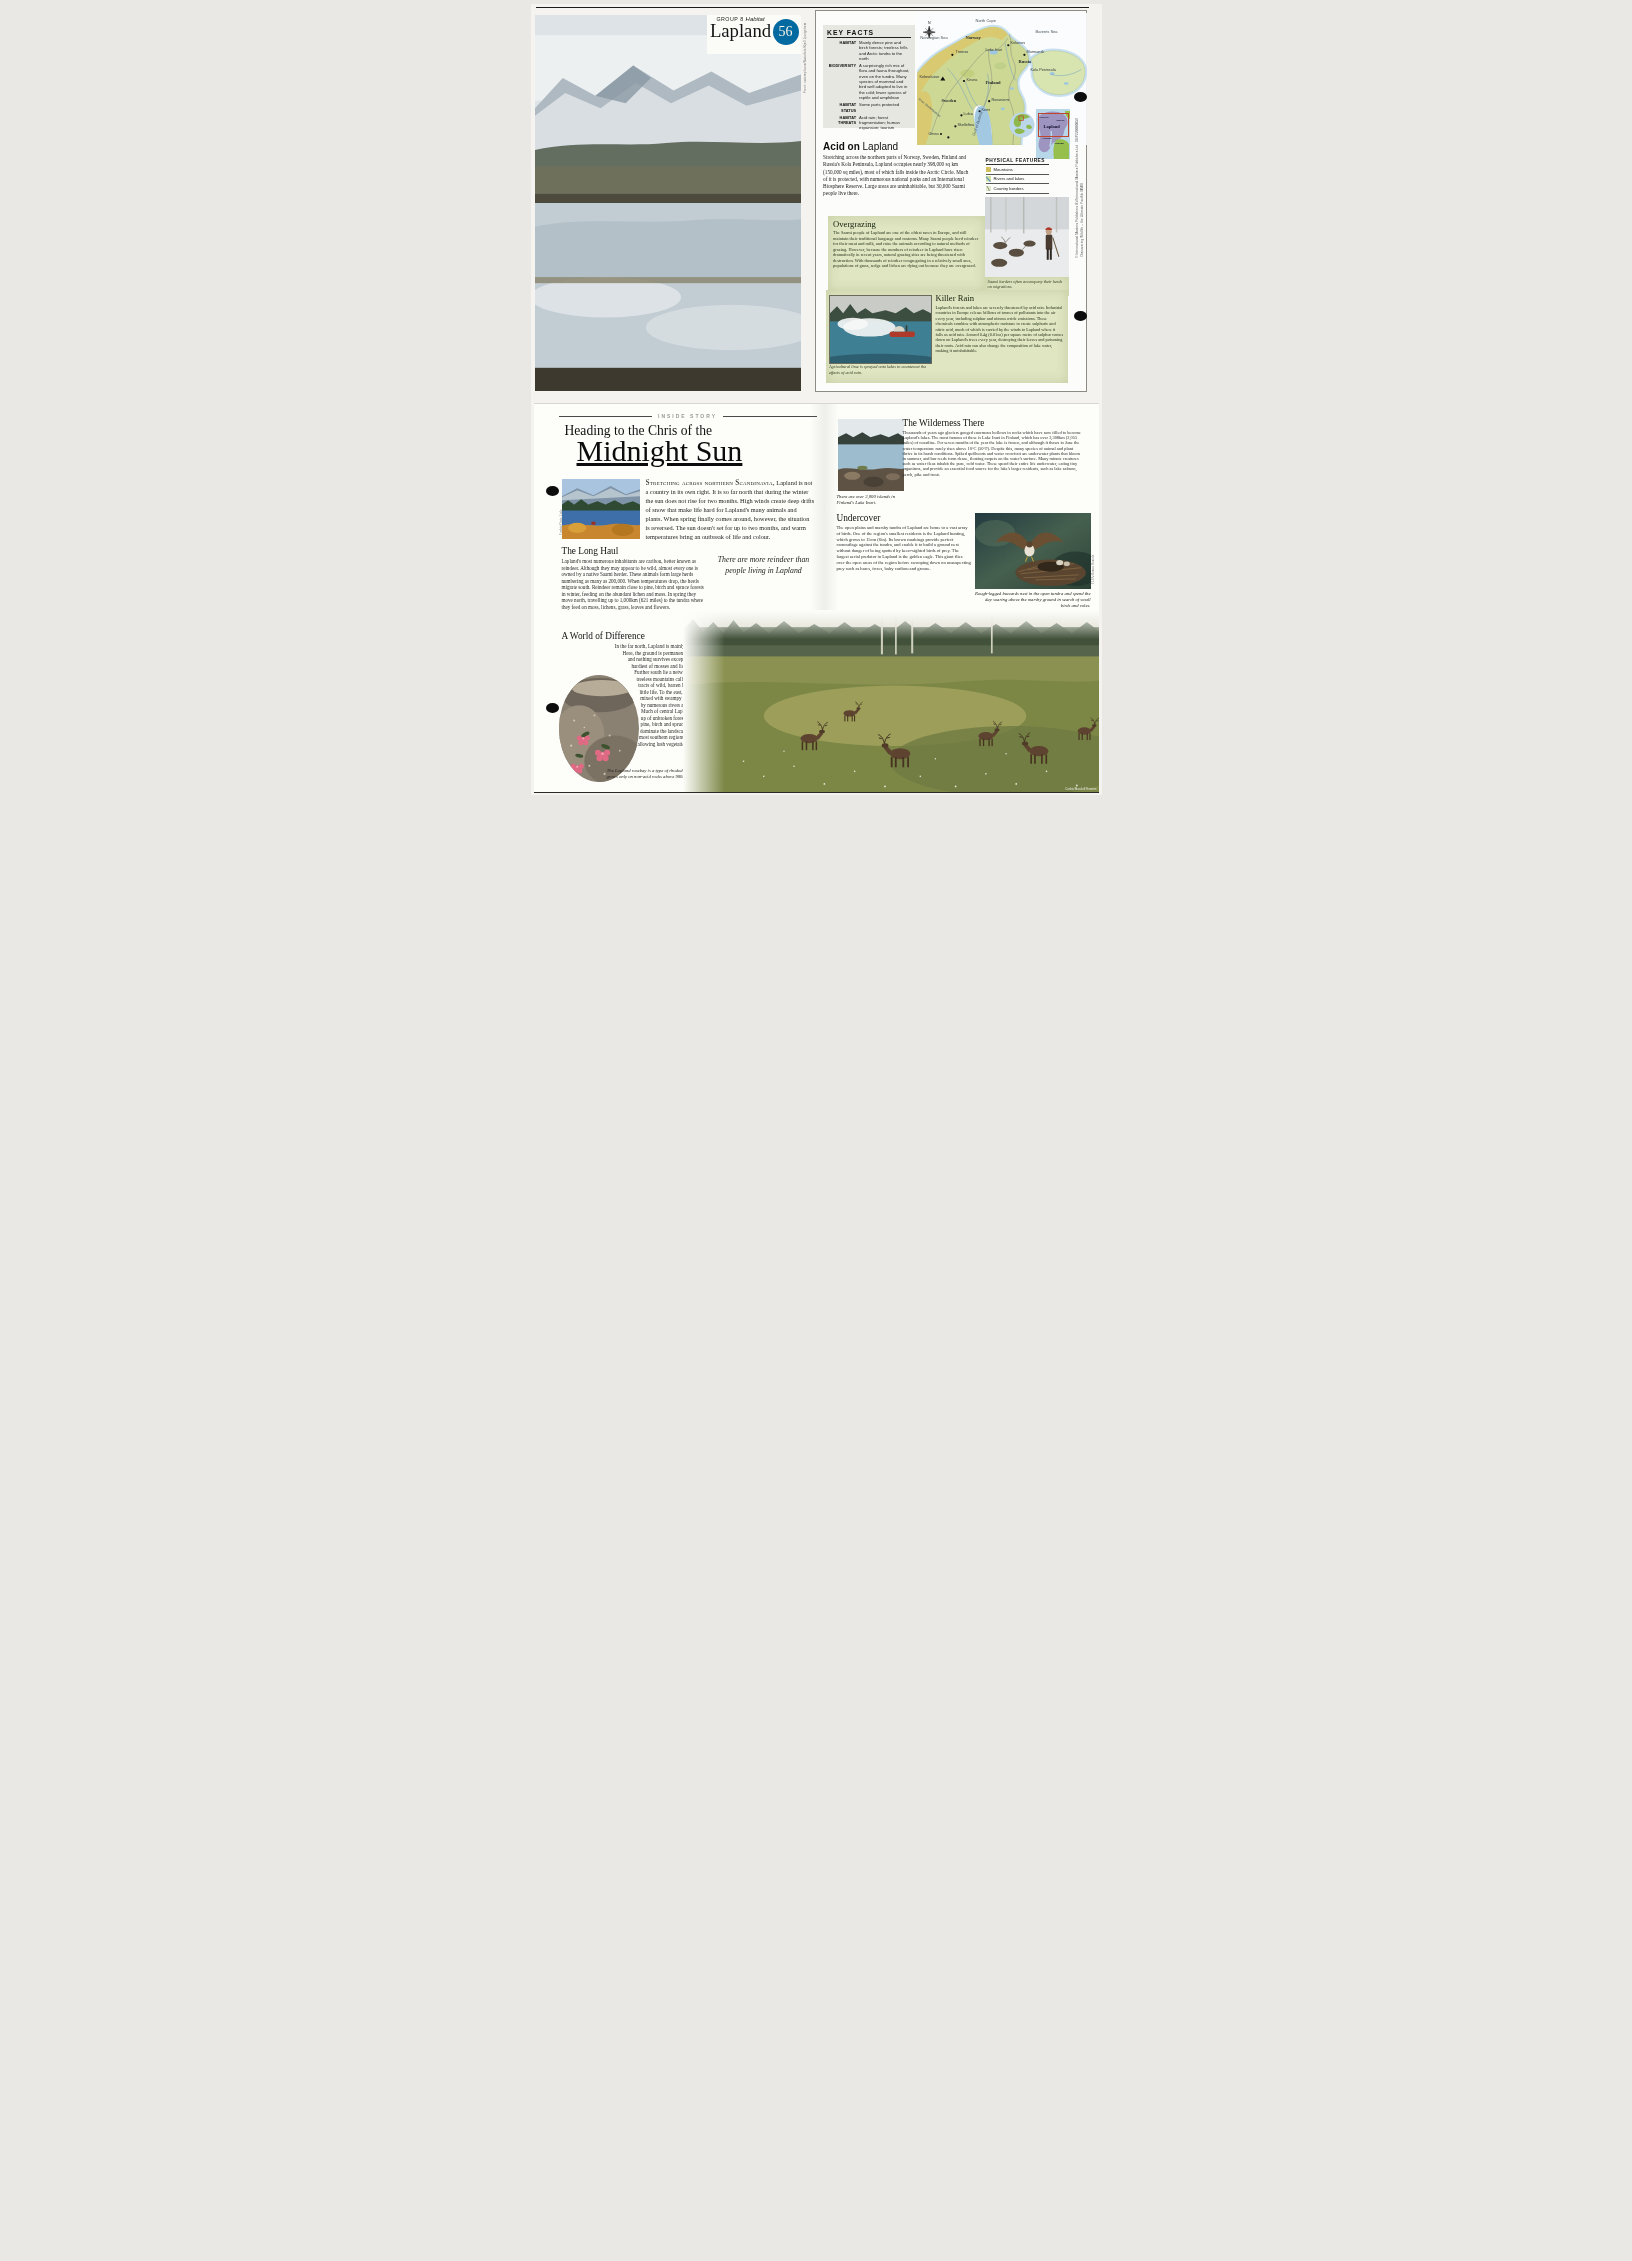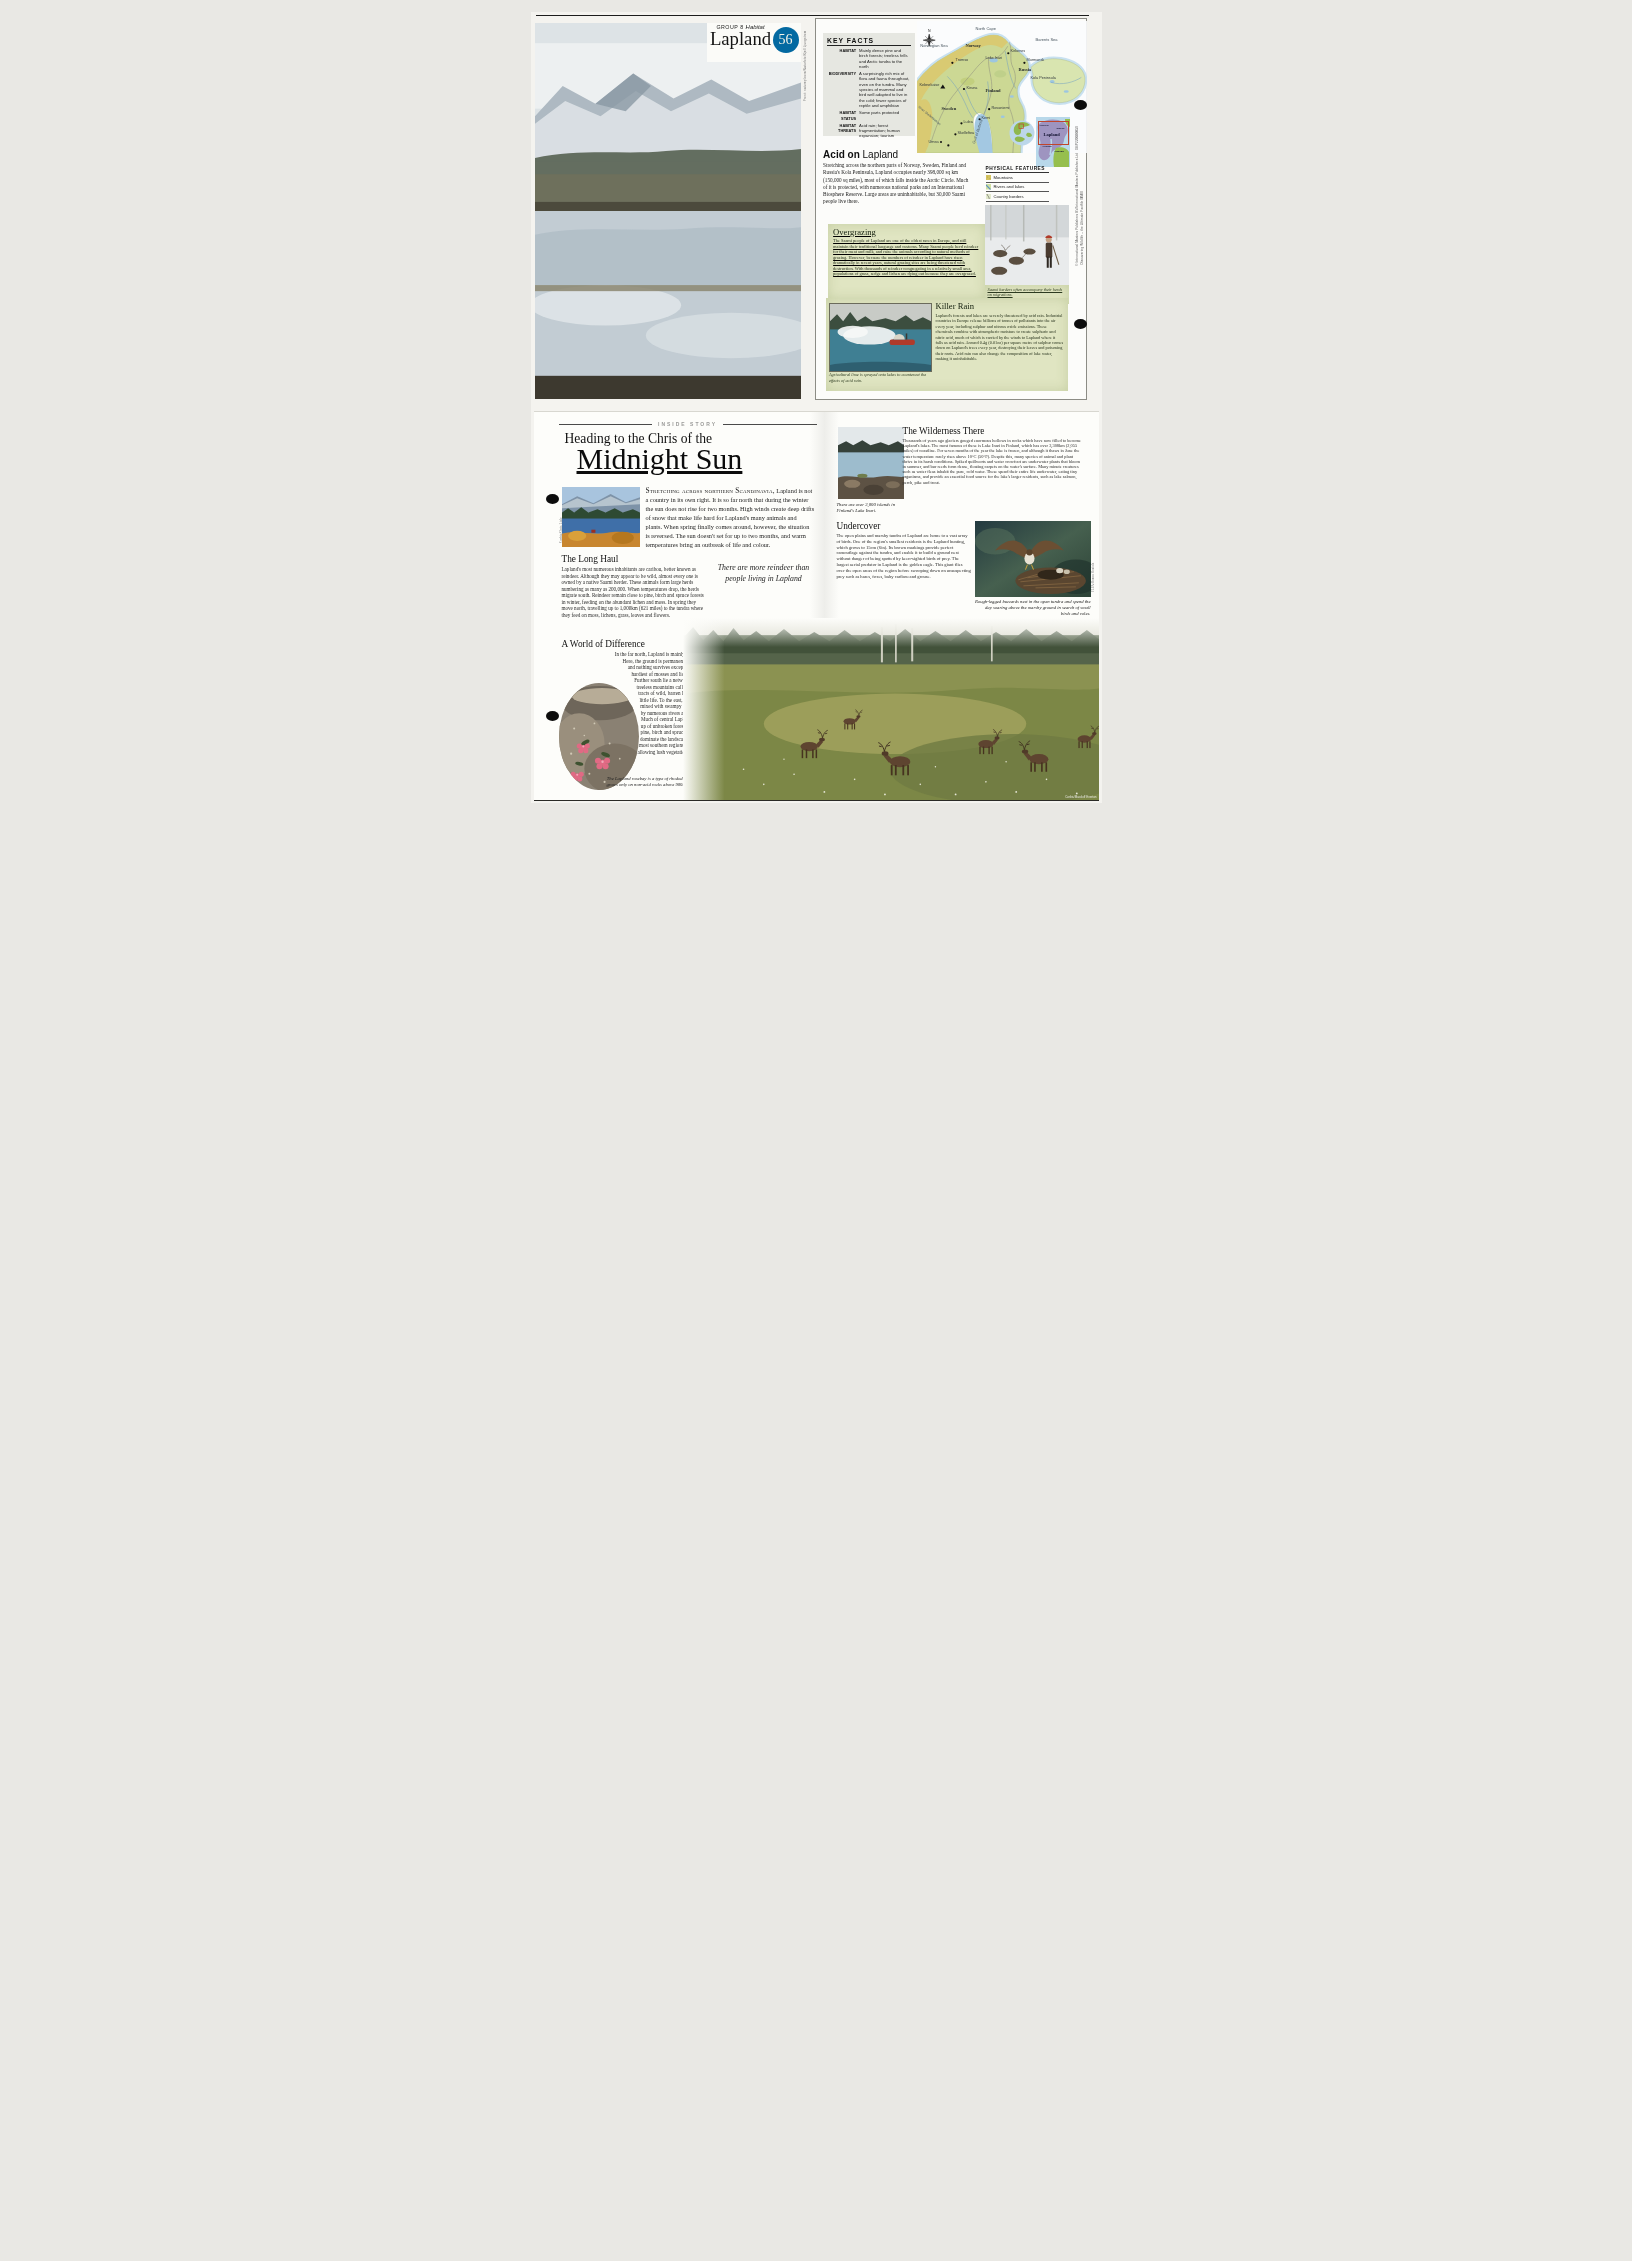--- a/index.html
+++ b/index.html
@@ -1,16 +1,16 @@
 <!DOCTYPE html>
 <html style="font-size:8px"><head>
 <meta charset="utf-8">
 <style>
   html,body{margin:0;padding:0;background:#e9e8e4;}
-  #page{position:relative;width:571px;height:791px;background:#f4f3ef;margin:12px auto;
+  #page{position:relative;width:571px;height:791px;background:#f4f3ef;margin:4px auto;
         font-family:"Liberation Serif","DejaVu Serif",serif;overflow:hidden;}
   .abs{position:absolute;}
   .sans{font-family:"Liberation Sans","DejaVu Sans",sans-serif;}
   .vtext{writing-mode:vertical-rl;transform:rotate(180deg);}
   .hole{position:absolute;width:13px;height:10px;background:#0c0c0c;border-radius:50%;}
   
   #front-card{left:4px;top:11px;width:266px;height:376px;background:#9aa7ad;}
   #front-notch{position:absolute;right:0;top:0;width:94px;height:39px;background:#fbfbf8;padding-top:1px;box-sizing:border-box;}
   #front-group{text-align:center;font-size:5.3px;letter-spacing:0.5px;color:#1c1c1c;margin-right:26px;}
   #front-group i{font-size:6px;letter-spacing:0;}
@@ -41,21 +41,21 @@
   #focus h2{margin:0 0 2px 0;font-size:10px;color:#0e0e0e;font-family:"Liberation Sans","DejaVu Sans",sans-serif;}
   #focus h2 .light{font-weight:normal;}
   #focus p{margin:0;font-size:5.2px;line-height:7.3px;color:#1a1a1a;}
   
   #physical{position:absolute;left:170px;top:147px;width:63px;}
   #physical h3{margin:0;font-size:4.8px;letter-spacing:0.5px;color:#111;border-bottom:0.5px solid #333;padding-bottom:1px;font-weight:bold;}
   .pf-row{display:flex;align-items:center;border-bottom:0.5px solid #555;padding:1.5px 0;}
   .pf-row svg{margin-right:2.5px;flex:0 0 5.5px;}
   .pf-label{font-size:4.2px;color:#222;}
   
-  .greenpanel{background:#e0e5c2;box-shadow:inset 0 0 12px rgba(120,140,70,.25);text-decoration:underline;}
+  .greenpanel{background:#e0e5c2;box-shadow:inset 0 0 12px rgba(120,140,70,.25);}
   #overgrazing{position:absolute;left:12.6px;top:205px;width:157px;height:75px;padding:3px 5px;box-sizing:border-box;}
   #overgrazing h2,#killer-title{margin:0;font-size:8.6px;color:#15200f;font-weight:normal;}
   #overgrazing p{margin:1px 0 0 0;font-size:4.4px;line-height:5.5px;color:#27331d;}
   #saami-photo{position:absolute;left:169px;top:186px;width:84px;height:81px;}
   #saami-cap{position:absolute;left:169px;top:266px;width:84px;height:19px;padding:1.5px 3px;box-sizing:border-box;
              font-style:italic;font-size:4.3px;line-height:5.5px;color:#2c3a20;}
   #killer{position:absolute;left:10px;top:279px;width:242px;height:93px;padding:0;box-sizing:border-box;}
   #killer-title{position:absolute;left:110px;top:3px;text-align:center;}
   #killer-body{position:absolute;left:110px;top:15px;width:128px;margin:0;font-size:4.3px;line-height:5.4px;color:#27331d;}
   #lime-photo{position:absolute;left:3.5px;top:4.5px;width:101px;height:67px;border:0.5px solid #6b6b5c;}

